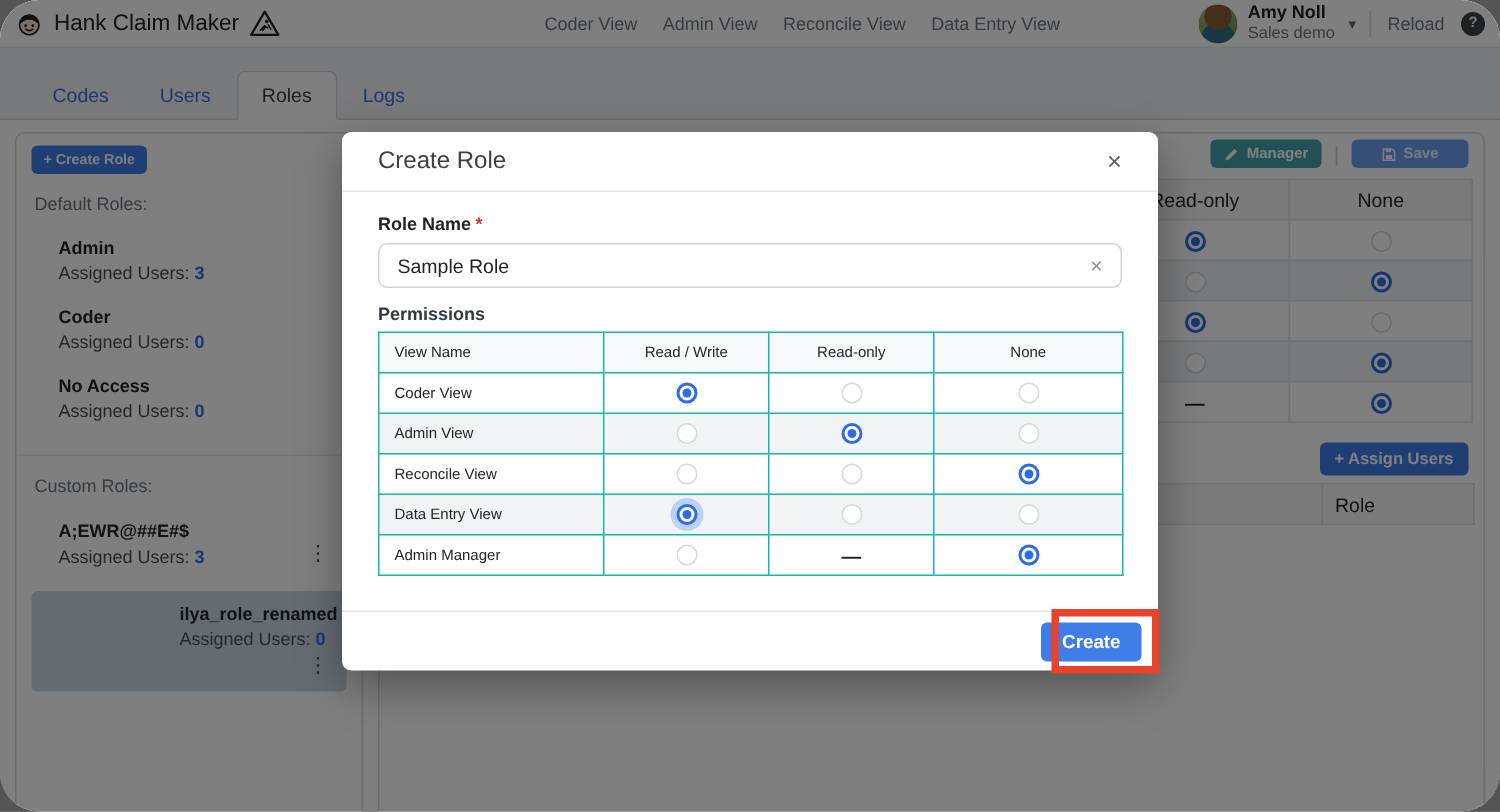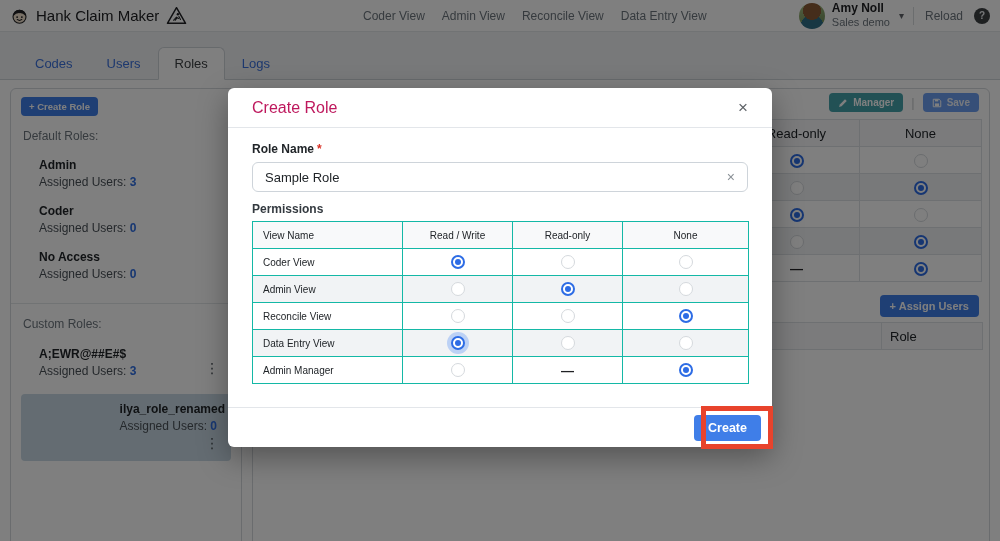--- a/index.html
+++ b/index.html
@@ -1,17 +1,17 @@
 <!DOCTYPE html>
 <html><head>
 <meta charset="utf-8">
 <style>
   * { margin:0; padding:0; box-sizing:border-box; }
   body { font-family:"Liberation Sans", sans-serif; background:#555; }
-  .page { position:relative; width:1000px; height:541px; overflow:hidden; background:#ffffff; }
+  .page { position:relative; width:1000px; height:541px; overflow:hidden; background:#ffffff;border-radius:26px; }
 
   
   .app-header { position:absolute; top:0; left:0; right:0; height:32px; background:#ffffff;
     border-bottom:1px solid #e3e6e8; display:flex; align-items:center; padding:0 10px; z-index:1; }
   .brand { display:flex; align-items:center; gap:7px; }
   .brand-title { font-size:15px; color:#202124; }
   .top-nav { position:absolute; left:363px; top:0; height:32px; display:flex; align-items:center; gap:17px; }
   .top-nav .nav-link { font-size:12px; color:#6c757d; cursor:pointer; white-space:nowrap; }
   .user-area { margin-left:auto; display:flex; align-items:center; gap:7px; }
   .avatar { width:26px; height:26px; border-radius:50%;
@@ -53,21 +53,21 @@
   .count-blue { color:#2f6fe4; font-weight:bold; }
   .side-divider { border:none; border-top:1px solid #e3e6e8; margin:22px -10px 0; }
   .custom-item { display:flex; align-items:flex-end; justify-content:space-between;
     margin:8px 0 0 0; padding:8px 6px 8px 18px; border-radius:4px; cursor:pointer; }
   .custom-item.selected { background:#c9d9e4;flex-direction:column; }
   .kebab { font-size:14px; color:#495057; padding:2px 6px; cursor:pointer; }
 
   
   .panel-actions { position:absolute; top:4px; right:10px; display:flex; align-items:center; gap:8px; }
   .btn-rename { background:#44a2aa; font-size:10px; padding:4px 9px; border-radius:4px; }
-  .btn-save { background:#6c9ef0; font-size:10px; padding:4px 9px; border-radius:4px; color:#eef3fb; }
+  .btn-save { background:#6c9ef0; font-size:10px; padding:4px 20px; border-radius:4px; color:#eef3fb; }
   .actions-sep { color:#c6cacd; font-size:13px; }
 
   .bg-perm-table { position:absolute; top:30px; left:480px; width:248px; border-collapse:collapse; table-layout:fixed; }
   .bg-perm-table th, .bg-perm-table td { border:1px solid #dde0e4; height:27px; text-align:center;
     font-size:13px; font-weight:normal; color:#212529; }
   .bg-perm-table thead th { background:#f6f7f9; }
   .bg-perm-table tbody tr:nth-child(even) td { background:#f1f3f5; }
 
   .assign-btn { position:absolute; top:206px; right:10px; font-size:11px; padding:5px 10px; }
   .users-header { position:absolute; left:448px; top:233px; width:282px; height:28px; background:#f6f7f9;
@@ -83,21 +83,21 @@
   .radio-on-focus { box-shadow:0 0 0 4px rgba(66,133,244,0.3); }
   .radio-dash { width:auto; height:auto; border:none; background:none; }
   .radio-dash::after { content:"—"; font-size:13px; font-weight:bold; color:#202124; }
 
   
   .dim-overlay { position:absolute; inset:0; background:rgba(0,0,0,0.5); z-index:40; }
   .modal { position:absolute; left:228px; top:88px; width:544px; height:359px; background:#fff;
     border-radius:6px; box-shadow:0 10px 30px rgba(0,0,0,0.35); z-index:50; }
   .modal-head { height:40px; padding:0 24px; border-bottom:1px solid #e3e6ea;
     display:flex; align-items:center; justify-content:space-between; }
-  .modal-title { font-size:16px; color:#be185d; font-weight:500; }
+  .modal-title { font-size:16px; color:#404040; font-weight:500; }
   .modal-close { font-size:17px; color:#5f6368; cursor:pointer; line-height:1; }
   .modal-body { padding:14px 24px 0; }
   .field-label { font-size:12px; font-weight:bold; color:#212529; }
   .req-star { color:#d93025; margin-left:3px; }
   .text-input { margin-top:6px; height:30px; border:1px solid #ced4da; border-radius:6px;
     display:flex; align-items:center; padding:0 10px 0 12px; }
   .text-input input { flex:1; border:none; outline:none; font-size:13px; color:#212529;
     font-family:inherit; background:transparent; }
   .input-clear { color:#8a9096; font-size:14px; cursor:pointer; padding:0 2px; }
   .perm-label { margin-top:10px; font-size:12px; font-weight:bold; color:#343a40; }

